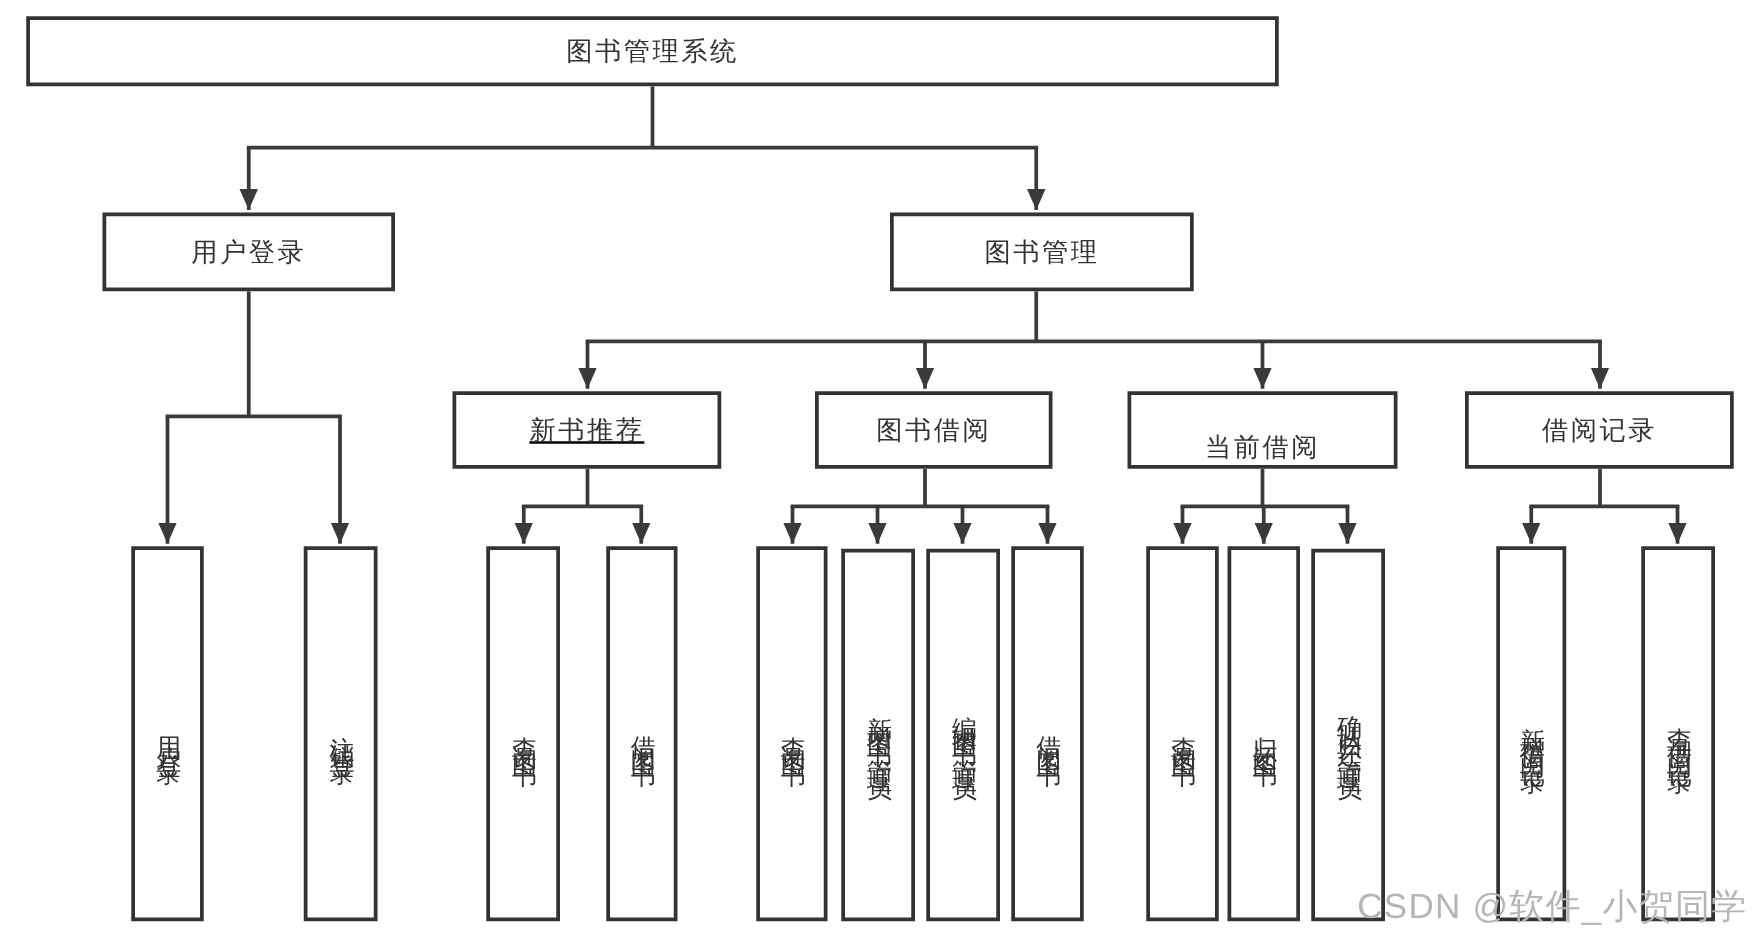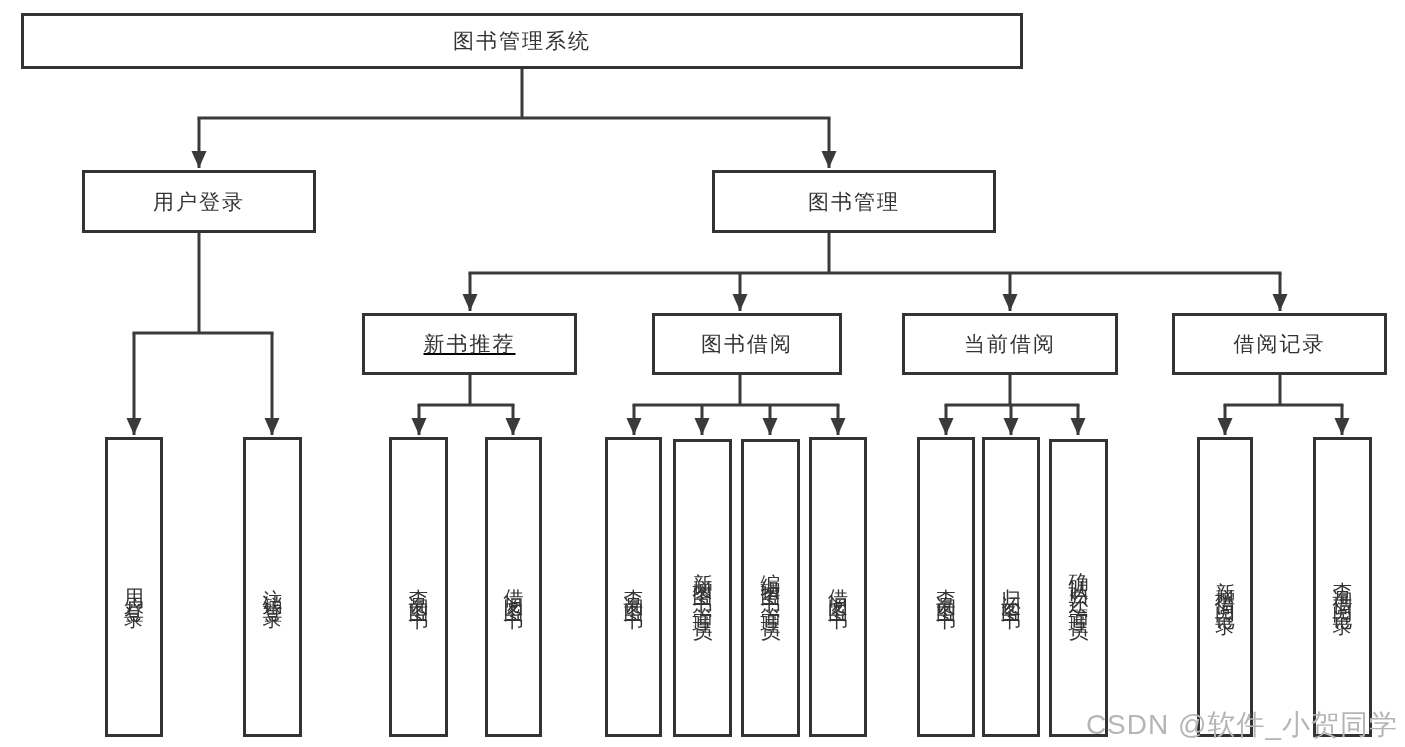--- a/index.html
+++ b/index.html
@@ -108,31 +108,31 @@
     </g>
   </svg>
 
   <div class="box" style="left:21px; top:13px; width:1002px; height:56px;">
     <span class="lbl">图书管理系统</span>
   </div>
 
   <div class="box" style="left:82px; top:170px; width:234px; height:63px;">
     <span class="lbl">用户登录</span>
   </div>
-  <div class="box" style="left:712px; top:170px; width:284px; height:63px;">
+  <div class="box" style="left:712px; top:170px; width:243px; height:63px;">
     <span class="lbl">图书管理</span>
   </div>
 
   <div class="box" style="left:362px; top:313px; width:215px; height:62px;text-decoration:underline;">
     <span class="lbl">新书推荐</span>
   </div>
   <div class="box" style="left:652px; top:313px; width:190px; height:62px;">
     <span class="lbl">图书借阅</span>
   </div>
-  <div class="box" style="left:902px; top:313px; width:216px; height:62px;">
+  <div class="box" style="left:902px; top:313px; width:216px; height:62px;align-items:flex-end;">
     <span class="lbl">当前借阅</span>
   </div>
   <div class="box" style="left:1172px; top:313px; width:215px; height:62px;">
     <span class="lbl">借阅记录</span>
   </div>
 
   <div class="box leaf" style="left:105px; top:437px; width:58px; height:300px;">
     <span class="vlbl">用户登录</span>
   </div>
   <div class="box leaf" style="left:243px; top:437px; width:59px; height:300px;">

